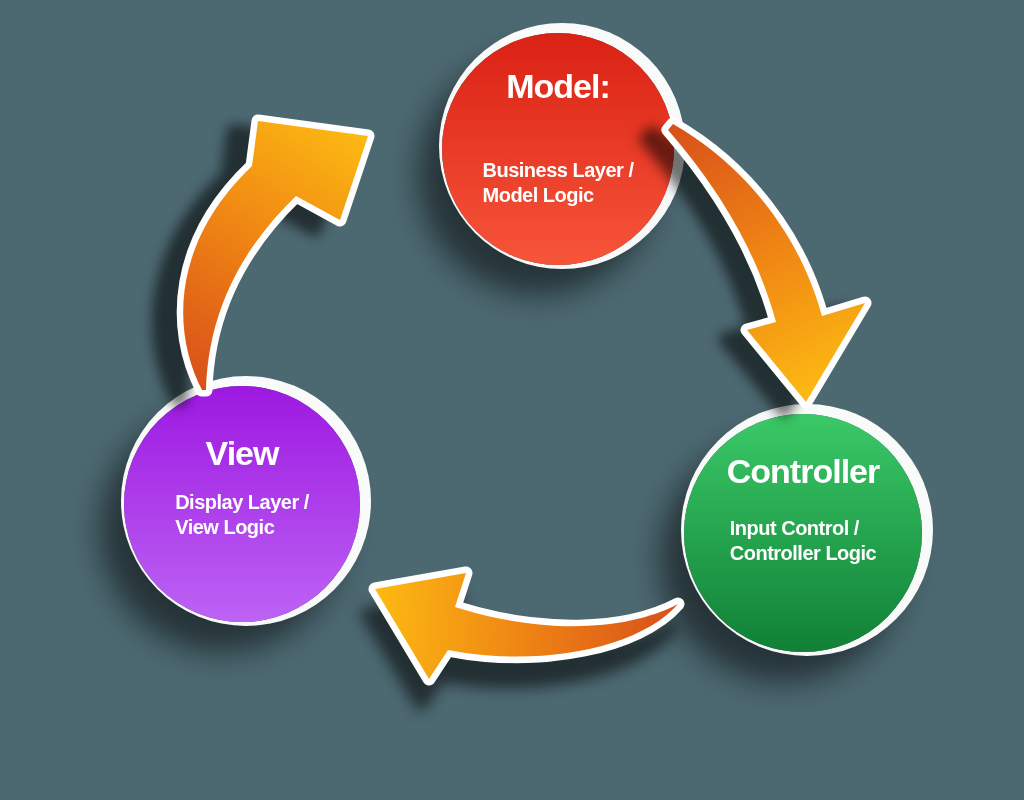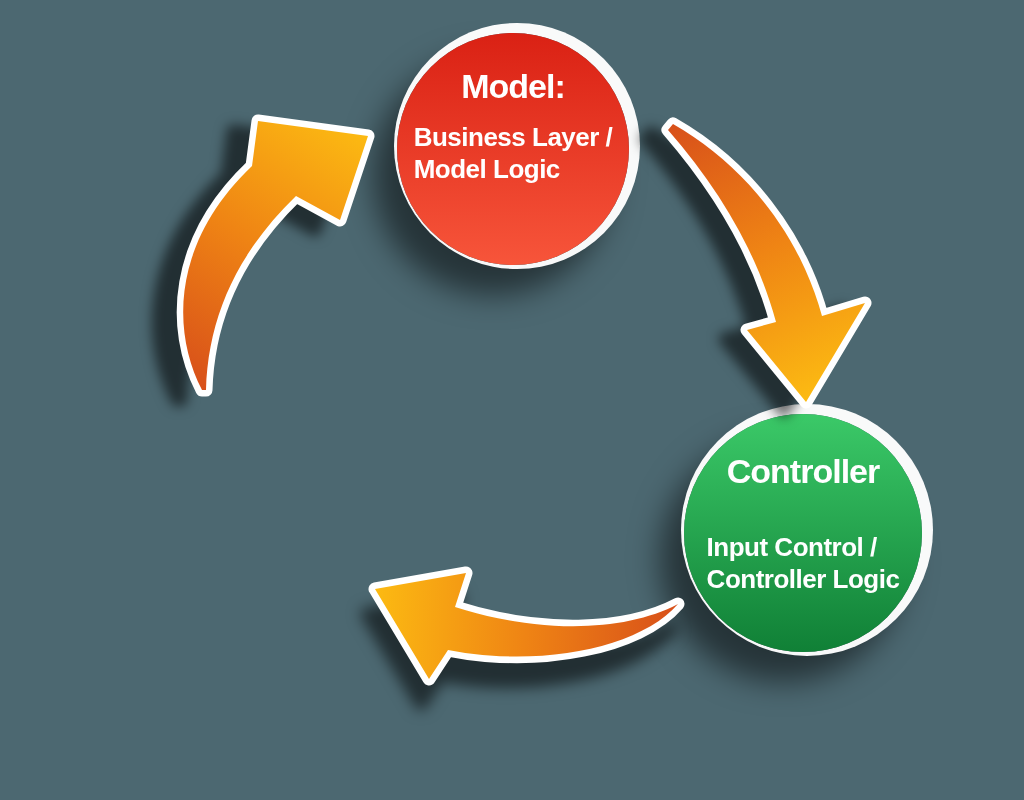--- a/index.html
+++ b/index.html
@@ -18,49 +18,50 @@
     flex-direction:column;
     align-items:center;
     color:var(--text,#ffffff);
     font-weight:700;
     box-sizing:border-box;
     box-shadow:
       4px -3px 0 7px rgba(255,255,255,0.97),
       -20px 26px 30px 4px rgba(0,0,0,0.5);
   }
   .node-model{
-    left:397px;top:33px;width:232px;height:232px;
+    left:442px;top:33px;width:232px;height:232px;
     padding-top:36px;
     background:linear-gradient(180deg,var(--model-top,#da2114) 0%,var(--model-bottom,#f7553a) 100%);
+    gap:37px;
   }
   .node-controller{
     left:684px;top:414px;width:238px;height:238px;
     padding-top:40px;
     background:linear-gradient(180deg,var(--controller-top,#3bc968) 0%,var(--controller-bottom,#108036) 100%);
   }
   .node-view{
     left:124px;top:386px;width:236px;height:236px;
     padding-top:50px;
     background:linear-gradient(180deg,var(--view-top,#9d18e0) 0%,var(--view-bottom,#bd63f5) 100%);
   }
   .heading{
     font-size:34px;
     letter-spacing:-1px;
     line-height:1.05;
     text-align:center;
   }
   .body-text{
-    font-size:26px;
+    font-size:20px;
     letter-spacing:-0.5px;
     line-height:1.25;
     white-space:pre-line;
     text-align:left;
   }
   .node-model .body-text{margin-top:16px;}
-  .node-controller .body-text{margin-top:41px;}
+  .node-controller .body-text{margin-top:26px;}
   .node-view .body-text{margin-top:18px;}
 
   
   .arrows{position:absolute;left:0;top:0;pointer-events:none;}
   .arrow{
     stroke:var(--outline,#ffffff);
     stroke-width:13;
     stroke-linejoin:round;
     paint-order:stroke;
   }
@@ -81,20 +82,25 @@
     <div class="body-text">Business Layer /
 Model Logic</div>
   </div>
 
   <div class="node node-controller">
     <div class="heading">Controller</div>
     <div class="body-text">Input Control /
 Controller Logic</div>
   </div>
 
+  <div class="node node-view">
+    <div class="heading">View</div>
+    <div class="body-text">Display Layer /
+View Logic</div>
+  </div>
 
   <svg class="arrows" width="1024" height="800" viewBox="0 0 1024 800">
     <defs>
       <linearGradient id="grad-a1" gradientUnits="userSpaceOnUse" x1="673" y1="124" x2="806" y2="400">
         <stop class="stop-tail" offset="0"></stop>
         <stop class="stop-mid" offset="0.5"></stop>
         <stop class="stop-head" offset="1"></stop>
       </linearGradient>
       <linearGradient id="grad-a2" gradientUnits="userSpaceOnUse" x1="678" y1="604" x2="375" y2="589">
         <stop class="stop-tail" offset="0"></stop>

